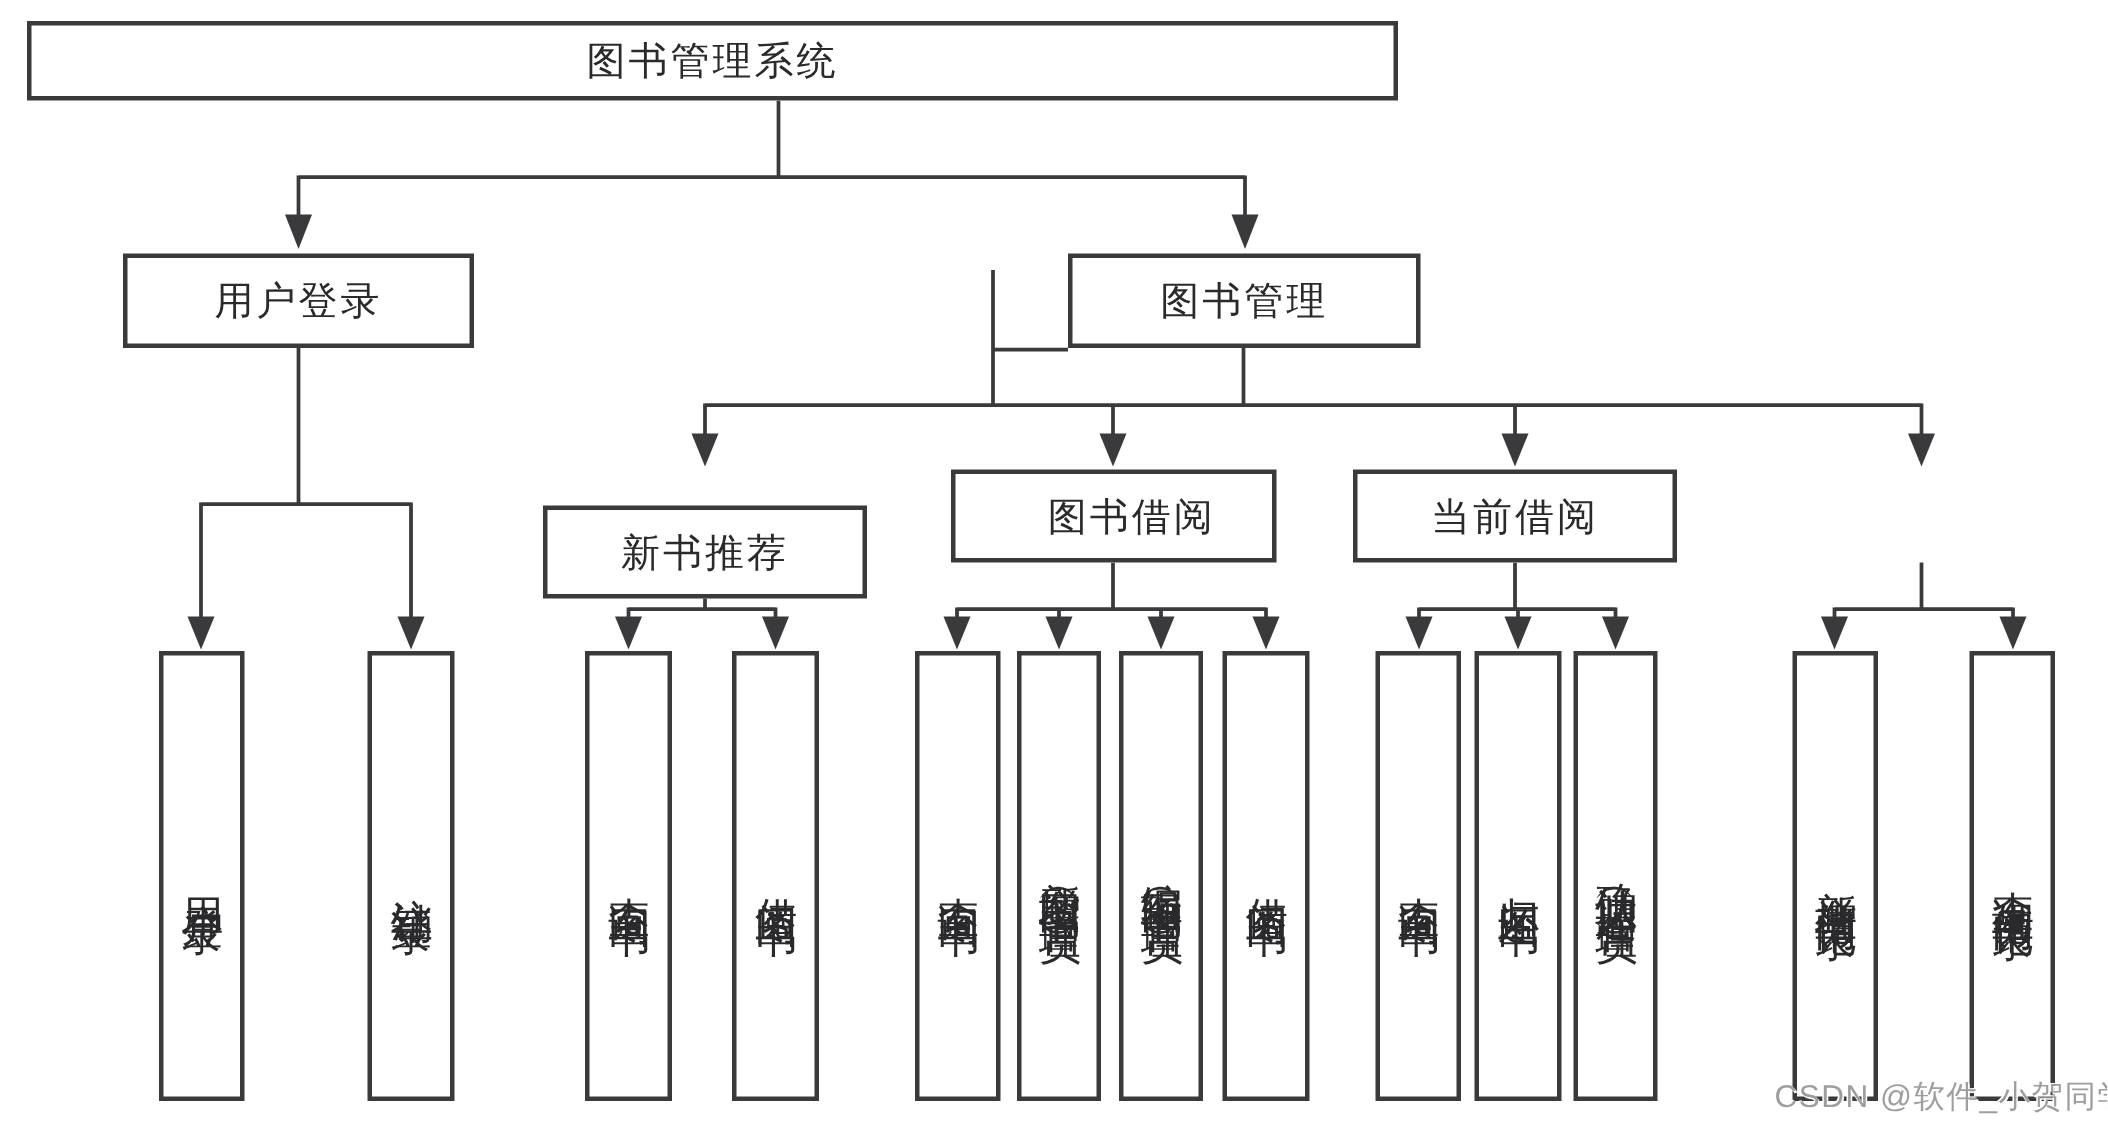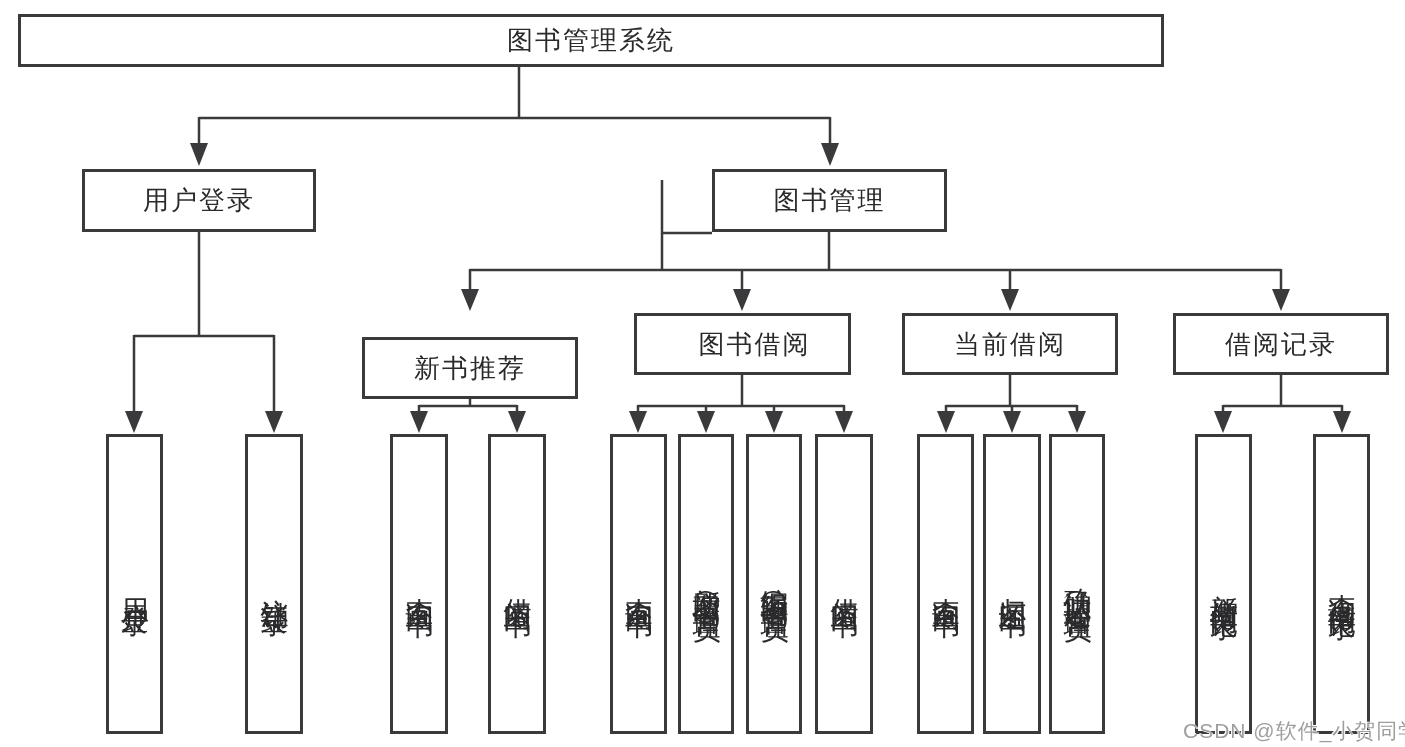--- a/index.html
+++ b/index.html
@@ -67,42 +67,39 @@
       <polygon points="765,411 783,411 774,433"></polygon>
       <polygon points="835,411 853,411 844,433"></polygon>
       <polygon points="937,411 955,411 946,433"></polygon>
       <polygon points="1003,411 1021,411 1012,433"></polygon>
       <polygon points="1068,411 1086,411 1077,433"></polygon>
       <polygon points="1214,411 1232,411 1223,433"></polygon>
       <polygon points="1333,411 1351,411 1342,433"></polygon>
     </g>
   </svg>
 
-  <div class="box" style="left:18px; top:14px; width:1146px; height:53px;">
+  <div class="box" style="left:18px; top:14px; width:914px; height:53px;">
     <span>图书管理系统</span>
   </div>
 
   <div class="box" style="left:82px; top:169px; width:234px; height:63px;">
     <span>用户登录</span>
   </div>
   <div class="box" style="left:712px; top:169px; width:235px; height:63px;font-family:Liberation Mono, monospace;">
     <span>图书管理</span>
   </div>
 
   <div class="box" style="left:362px; top:313px; width:216px; height:62px;margin-top:24px;">
     <span>新书推荐</span>
   </div>
   <div class="box" style="left:634px; top:313px; width:217px; height:62px;padding-left:24px;">
     <span>图书借阅</span>
   </div>
   <div class="box" style="left:902px; top:313px; width:216px; height:62px;text-align:right;">
     <span>当前借阅</span>
-  </div>
-  <div class="box" style="left:1173px; top:313px; width:216px; height:62px;">
-    <span>借阅记录</span>
   </div>
 
   <div class="box vbox" style="left:106px; top:434px; width:57px; height:300px;">
     <span>用户登录</span>
   </div>
   <div class="box vbox" style="left:245px; top:434px; width:58px; height:300px;">
     <span>注销登录</span>
   </div>
 
   <div class="box vbox" style="left:390px; top:434px; width:58px; height:300px;">

